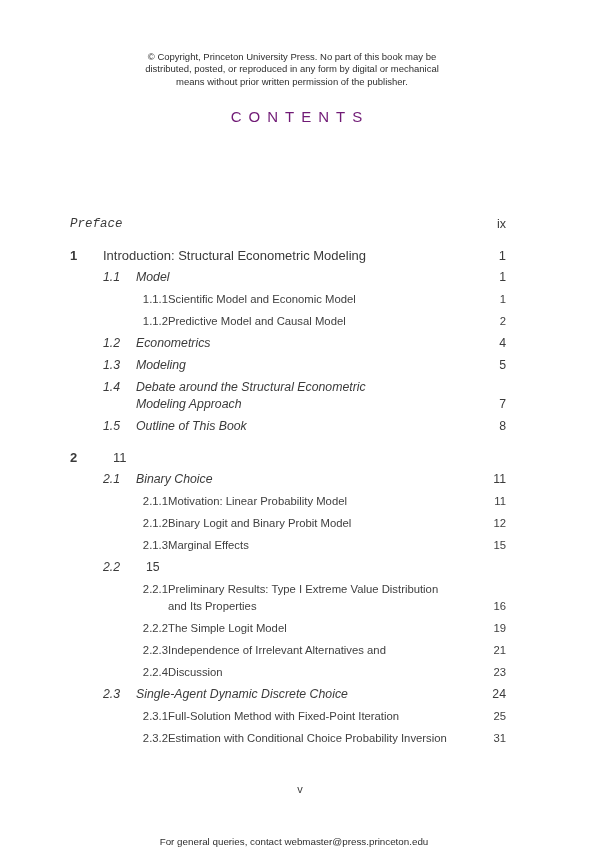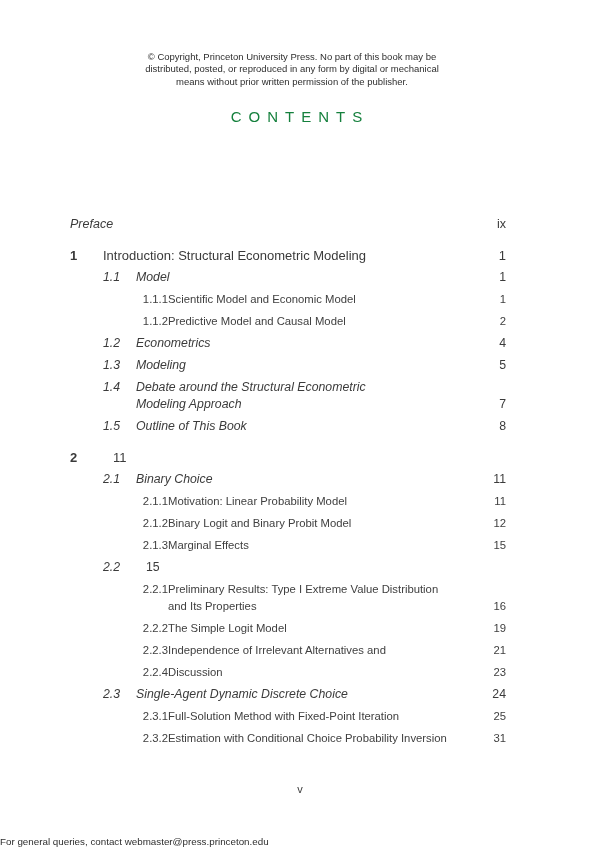--- a/index.html
+++ b/index.html
@@ -17,21 +17,21 @@
     font-size:9.5px;line-height:1.3;
     color:#2e2e2e;
     white-space:pre-line;
     margin-top:44px;
   }
   .contents-title{
     position:absolute;top:108px;left:0;right:0;
     text-align:center;
     font-size:15px;
     letter-spacing:7px;
-    color:#15803d;
+    color:#701a75;
     font-weight:400;
   }
   .toc{
     position:absolute;
     left:70px;right:94px;top:216px;
   }
   .row{
     display:flex;
     line-height:17px;
   }
@@ -46,21 +46,21 @@
   .row .page{
     align-self:flex-end;
     text-align:right;
     padding-left:10px;
     white-space:nowrap;
   }
   .row-preface{
     font-size:12.5px;
     margin-bottom:8px;
   }
-  .row-preface .title{font-style:italic;}
+  .row-preface .title{font-style:italic;font-family:Liberation Mono, monospace;}
   .level-chapter{
     margin-top:14px;
     font-size:13px;
     color:#3a3a3a;
   }
   .level-chapter .num{
     flex:0 0 33px;
     font-weight:bold;
   }
   .level-section{
@@ -81,21 +81,21 @@
   .folio{
     position:absolute;
     top:783px;left:0;right:0;
     text-align:center;
     font-size:11px;
     color:#3a3a3a;
   }
   .footer-note{
     position:absolute;
     top:836px;left:0;right:12px;
-    text-align:left;
+    text-align:center;
     font-size:9.8px;
     color:#2e2e2e;
   }
 </style>
 </head>
 <body>
 
 <div class="copyright">© Copyright, Princeton University Press. No part of this book may be
 distributed, posted, or reproduced in any form by digital or mechanical
 means without prior written permission of the publisher.</div>

